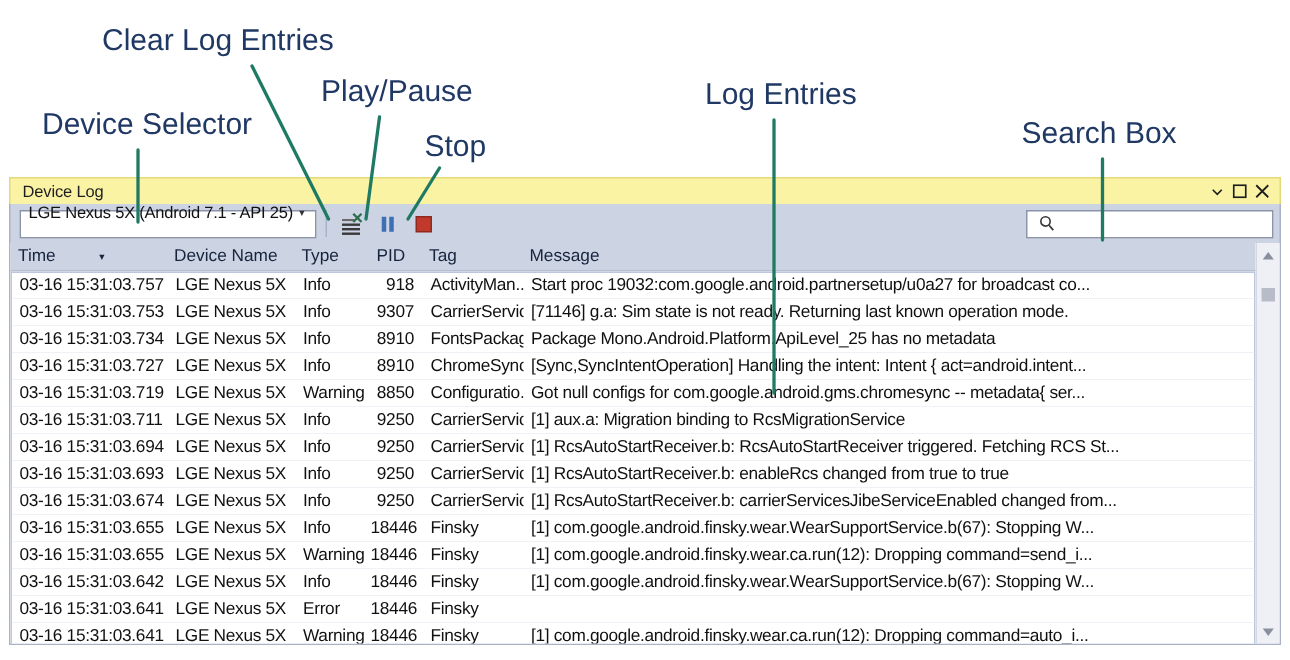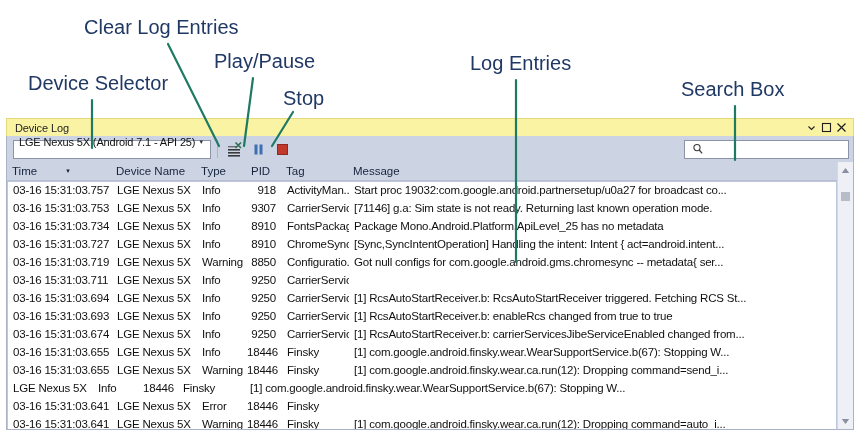--- a/index.html
+++ b/index.html
@@ -241,21 +241,21 @@
   <g stroke="#1f7a63" stroke-width="2.2" fill="none" stroke-linecap="round">
     <line x1="168" y1="44" x2="219" y2="146"></line>
     <line x1="253" y1="78" x2="244" y2="146"></line>
     <line x1="293" y1="112" x2="272" y2="146"></line>
     <line x1="92" y1="100" x2="92" y2="148"></line>
     <line x1="516" y1="80" x2="516" y2="262"></line>
     <line x1="735" y1="106" x2="735" y2="160"></line>
   </g>
 </svg>
 
-<div class="annot-label" style="left:84px;  top:16px;">Clear Log Entries</div>
+<div class="annot-label" style="left:68px;  top:16px;">Clear Log Entries</div>
 <div class="annot-label" style="left:214px; top:50px;">Play/Pause</div>
 <div class="annot-label" style="left:283px; top:87px;">Stop</div>
 <div class="annot-label" style="left:28px;  top:72px;">Device Selector</div>
 <div class="annot-label" style="left:470px; top:52px;">Log Entries</div>
 <div class="annot-label" style="left:681px; top:78px;">Search Box</div>
 
 <div id="device-log-panel">
 
   <div class="panel-titlebar">
     <span class="panel-title">Device Log</span>
@@ -377,20 +377,21 @@
             <div class="td col-pid">8850</div>
             <div class="td col-tag">Configuratio...</div>
             <div class="td col-message">Got null configs for com.google.android.gms.chromesync -- metadata{ ser...</div>
           </div>
           <div class="grid-row">
             <div class="td col-time">03-16 15:31:03.711</div>
             <div class="td col-device">LGE Nexus 5X</div>
             <div class="td col-type">Info</div>
             <div class="td col-pid">9250</div>
             <div class="td col-tag">CarrierServices</div>
+            <div class="td col-message">[1] aux.a: Migration binding to RcsMigrationService</div>
           </div>
           <div class="grid-row">
             <div class="td col-time">03-16 15:31:03.694</div>
             <div class="td col-device">LGE Nexus 5X</div>
             <div class="td col-type">Info</div>
             <div class="td col-pid">9250</div>
             <div class="td col-tag">CarrierServices</div>
             <div class="td col-message">[1] RcsAutoStartReceiver.b: RcsAutoStartReceiver triggered. Fetching RCS St...</div>
           </div>
           <div class="grid-row">
@@ -419,20 +420,21 @@
           </div>
           <div class="grid-row">
             <div class="td col-time">03-16 15:31:03.655</div>
             <div class="td col-device">LGE Nexus 5X</div>
             <div class="td col-type">Warning</div>
             <div class="td col-pid">18446</div>
             <div class="td col-tag">Finsky</div>
             <div class="td col-message">[1] com.google.android.finsky.wear.ca.run(12): Dropping command=send_i...</div>
           </div>
           <div class="grid-row">
+            <div class="td col-time">03-16 15:31:03.642</div>
             <div class="td col-device">LGE Nexus 5X</div>
             <div class="td col-type">Info</div>
             <div class="td col-pid">18446</div>
             <div class="td col-tag">Finsky</div>
             <div class="td col-message">[1] com.google.android.finsky.wear.WearSupportService.b(67): Stopping W...</div>
           </div>
           <div class="grid-row">
             <div class="td col-time">03-16 15:31:03.641</div>
             <div class="td col-device">LGE Nexus 5X</div>
             <div class="td col-type">Error</div>

